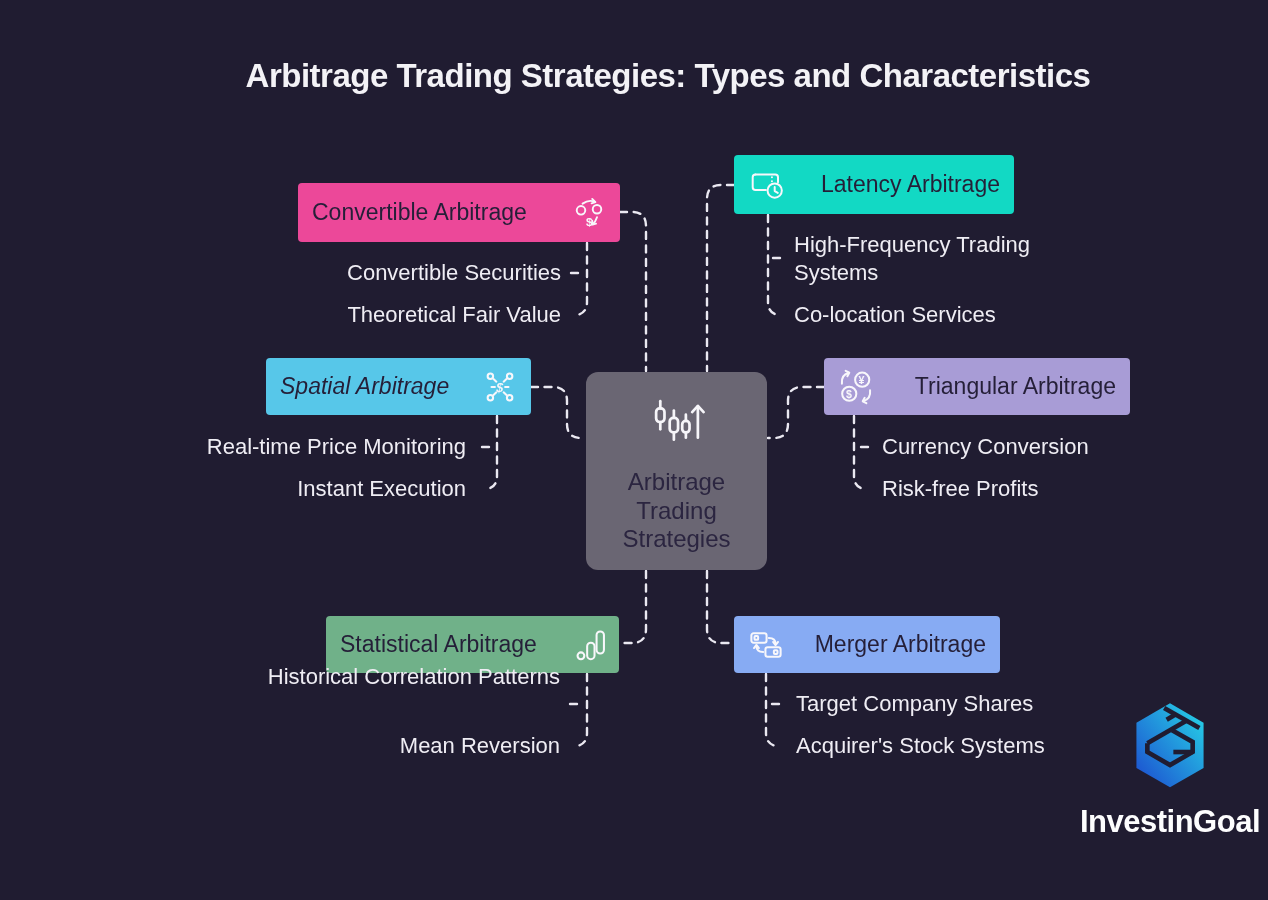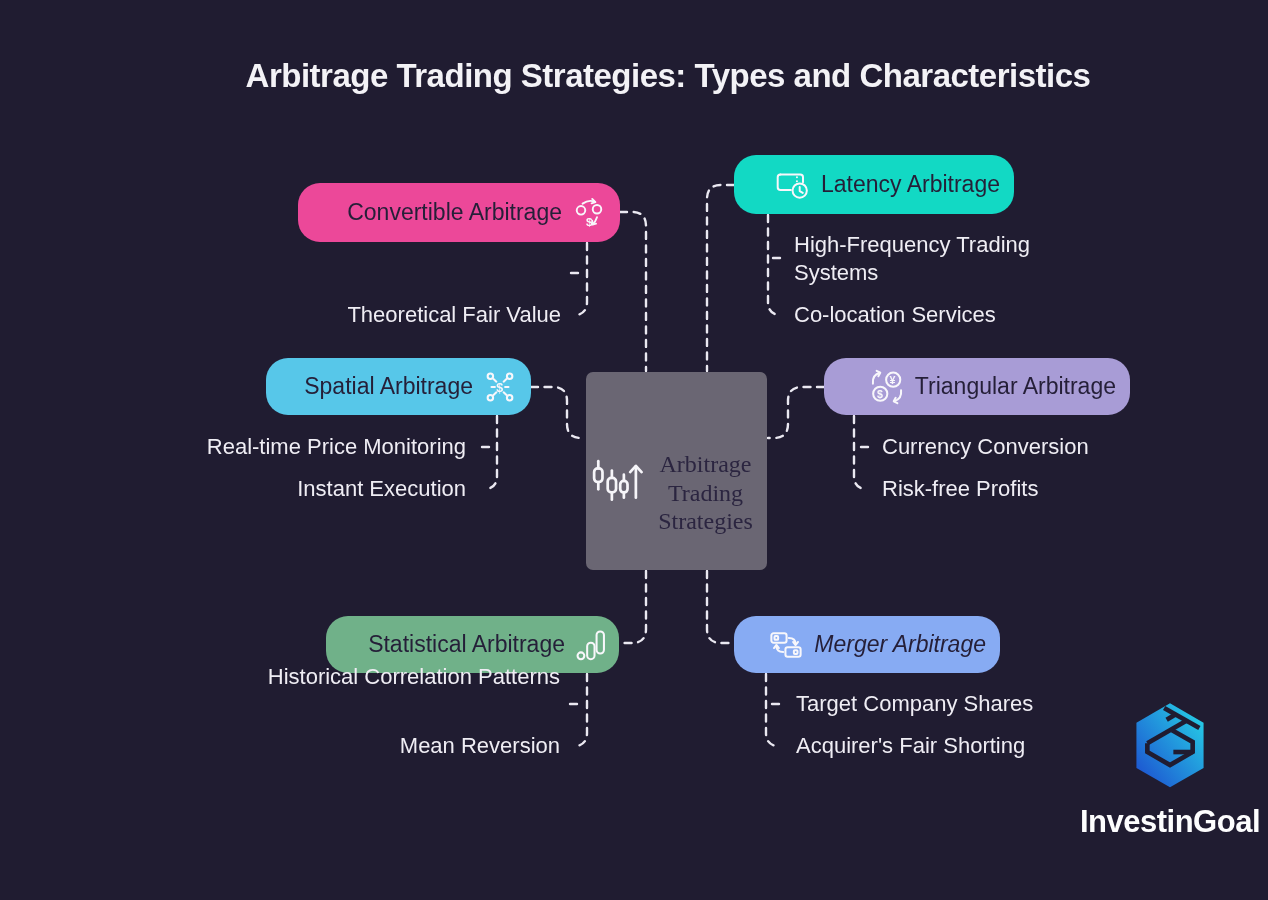--- a/index.html
+++ b/index.html
@@ -9,39 +9,39 @@
     font-family:"Liberation Sans","DejaVu Sans",sans-serif;
     margin-left:34px;
   }
   .title{
     position:absolute;top:57px;left:0;width:100%;text-align:center;
     font-size:33px;font-weight:bold;letter-spacing:-0.5px;color:#f3f2f6;
   }
   svg.connectors{position:absolute;left:0;top:0;pointer-events:none;}
   .connectors path{fill:none;stroke:#eae8f1;stroke-width:2.4;stroke-dasharray:7 6.5;stroke-linecap:round;}
   .pill{
-    position:absolute;display:flex;align-items:center;justify-content:flex-end;gap:10px;
-    border-radius:22px;color:#251f38;font-size:23px;font-weight:500;padding:8px 14px;box-sizing:border-box;
+    position:absolute;display:flex;align-items:center;justify-content:space-between;gap:10px;
+    border-radius:4px;color:#251f38;font-size:23px;font-weight:500;padding:8px 14px;box-sizing:border-box;
   }
   .pill .nicon{display:flex;align-items:center;}
   .pill svg{display:block;}
   .pill svg .ln{fill:none;stroke:#f8f7fb;stroke-width:1.8;stroke-linecap:round;stroke-linejoin:round;}
   .pill svg .dot{fill:#f8f7fb;stroke:none;}
   .pill svg .glyph{fill:#f8f7fb;stroke:none;font-family:"Liberation Sans",sans-serif;font-weight:bold;}
   .pill svg .mask{fill:var(--bg,#12d9c4);}
   #node-convertible{left:264px;top:183px;width:322px;height:59px;}
   #node-latency{left:700px;top:155px;width:280px;height:59px;}
   #node-spatial{left:232px;top:358px;width:265px;height:57px;}
   #node-triangular{left:790px;top:358px;width:306px;height:57px;}
   #node-statistical{left:292px;top:616px;width:293px;height:57px;}
-  #node-merger{left:700px;top:616px;width:266px;height:57px;font-style:italic;}
+  #node-merger{left:700px;top:616px;width:266px;height:57px;}
   .center-node{
-    position:absolute;left:552px;top:372px;width:181px;height:198px;border-radius:7px;
-    display:flex;align-items:center;justify-content:flex-start;
-    padding-top:26px;box-sizing:border-box;font-family:Liberation Serif, serif;
+    position:absolute;left:552px;top:372px;width:181px;height:198px;border-radius:12px;
+    display:flex;flex-direction:column;align-items:center;justify-content:flex-start;
+    padding-top:26px;box-sizing:border-box;
   }
   .center-node .clabel{
     margin-top:18px;width:150px;text-align:center;color:#2b2540;
     font-size:24px;line-height:28.5px;font-weight:500;
   }
   .center-node svg .ln{fill:none;stroke:#f6f5f9;stroke-width:2.6;stroke-linecap:round;stroke-linejoin:round;}
   .sub{
     position:absolute;color:#efedf4;font-size:22px;line-height:28px;font-weight:normal;
   }
   .sub.r{text-align:right;}
@@ -102,39 +102,40 @@
         <path class="ln" d="M 9 6.2 Q 15 2 20.5 4.6"></path>
         <path class="ln" d="M 18 1.8 L 21 4.8 L 17.4 5.9"></path>
         <circle class="ln" cx="7.5" cy="12.5" r="4"></circle>
         <circle class="ln" cx="22.5" cy="11.5" r="4"></circle>
         <text class="glyph" x="12.2" y="27" font-size="11">$</text>
         <path class="ln" d="M 22.5 19 Q 21 23.5 18.5 25.5"></path>
         <path class="ln" d="M 18 22.2 L 18.3 25.8 L 21.6 25"></path>
       </svg>
     </span>
   </div>
+  <div class="sub r" style="right:741px;top:259px;">Convertible Securities</div>
   <div class="sub r" style="right:741px;top:301px;">Theoretical Fair Value</div>
 
   <div class="pill" id="node-latency" style="background: rgb(18, 217, 196); --bg: #12d9c4;">
     <span class="nicon">
       <svg width="38" height="33" viewBox="0 0 34 30">
         <path class="ln" d="M 6.5 6 H 24.5 Q 27 6 27 8.5 V 13"></path>
         <path class="ln" d="M 6.5 6 Q 4 6 4 8.5 V 17.5 Q 4 20 6.5 20 H 16"></path>
         <circle class="dot" cx="21.5" cy="8.5" r="0.9"></circle>
         <circle class="dot" cx="21.5" cy="12" r="0.9"></circle>
         <circle class="ln mask" cx="24" cy="20.5" r="6.5"></circle>
         <path class="ln" d="M 24 17.3 V 21 L 26.8 22.6"></path>
       </svg>
     </span>
     <span>Latency Arbitrage</span>
   </div>
   <div class="sub" style="left:760px;top:231px;width:275px;">High-Frequency Trading Systems</div>
   <div class="sub" style="left:760px;top:301px;">Co-location Services</div>
 
-  <div class="pill" id="node-spatial" style="background: rgb(87, 199, 233); --bg: #57c7e9;">
+  <div class="pill" id="node-spatial" style="background: rgb(87, 199, 233); font-style: italic; --bg: #57c7e9;">
     <span>Spatial Arbitrage</span>
     <span class="nicon">
       <svg width="34" height="34" viewBox="0 0 30 30">
         <circle class="ln" cx="6.5" cy="5.5" r="2.4"></circle>
         <circle class="ln" cx="23.5" cy="5.5" r="2.4"></circle>
         <circle class="ln" cx="6.5" cy="24.5" r="2.4"></circle>
         <circle class="ln" cx="23.5" cy="24.5" r="2.4"></circle>
         <path class="ln" d="M 9.3 8 L 11.8 10.3"></path>
         <path class="ln" d="M 20.7 8 L 18.2 10.3"></path>
         <path class="ln" d="M 9.3 22 L 11.8 19.7"></path>
@@ -188,21 +189,21 @@
         <rect class="ln" x="23" y="19.6" width="3.2" height="3.4" rx="0.8"></rect>
         <path class="ln" d="M 18.5 8.8 Q 24.5 8.8 24.5 14.2"></path>
         <path class="ln" d="M 22.3 12.3 L 24.5 15 L 26.7 12.3"></path>
         <path class="ln" d="M 13.5 21.2 Q 7.5 21.2 7.5 15.8"></path>
         <path class="ln" d="M 5.3 17.7 L 7.5 15 L 9.7 17.7"></path>
       </svg>
     </span>
     <span>Merger Arbitrage</span>
   </div>
   <div class="sub" style="left:762px;top:690px;">Target Company Shares</div>
-  <div class="sub" style="left:762px;top:732px;">Acquirer's Fair Shorting</div>
+  <div class="sub" style="left:762px;top:732px;">Acquirer's Stock Systems</div>
 
   <div class="logo">
     <span>
       <svg width="84" height="94" viewBox="0 0 100 112">
         <defs>
           <linearGradient id="lg" x1="0" y1="1" x2="1" y2="0">
             <stop offset="0" stop-color="#1c49cf"></stop>
             <stop offset="1" stop-color="#27d8e8"></stop>
           </linearGradient>
         </defs>

